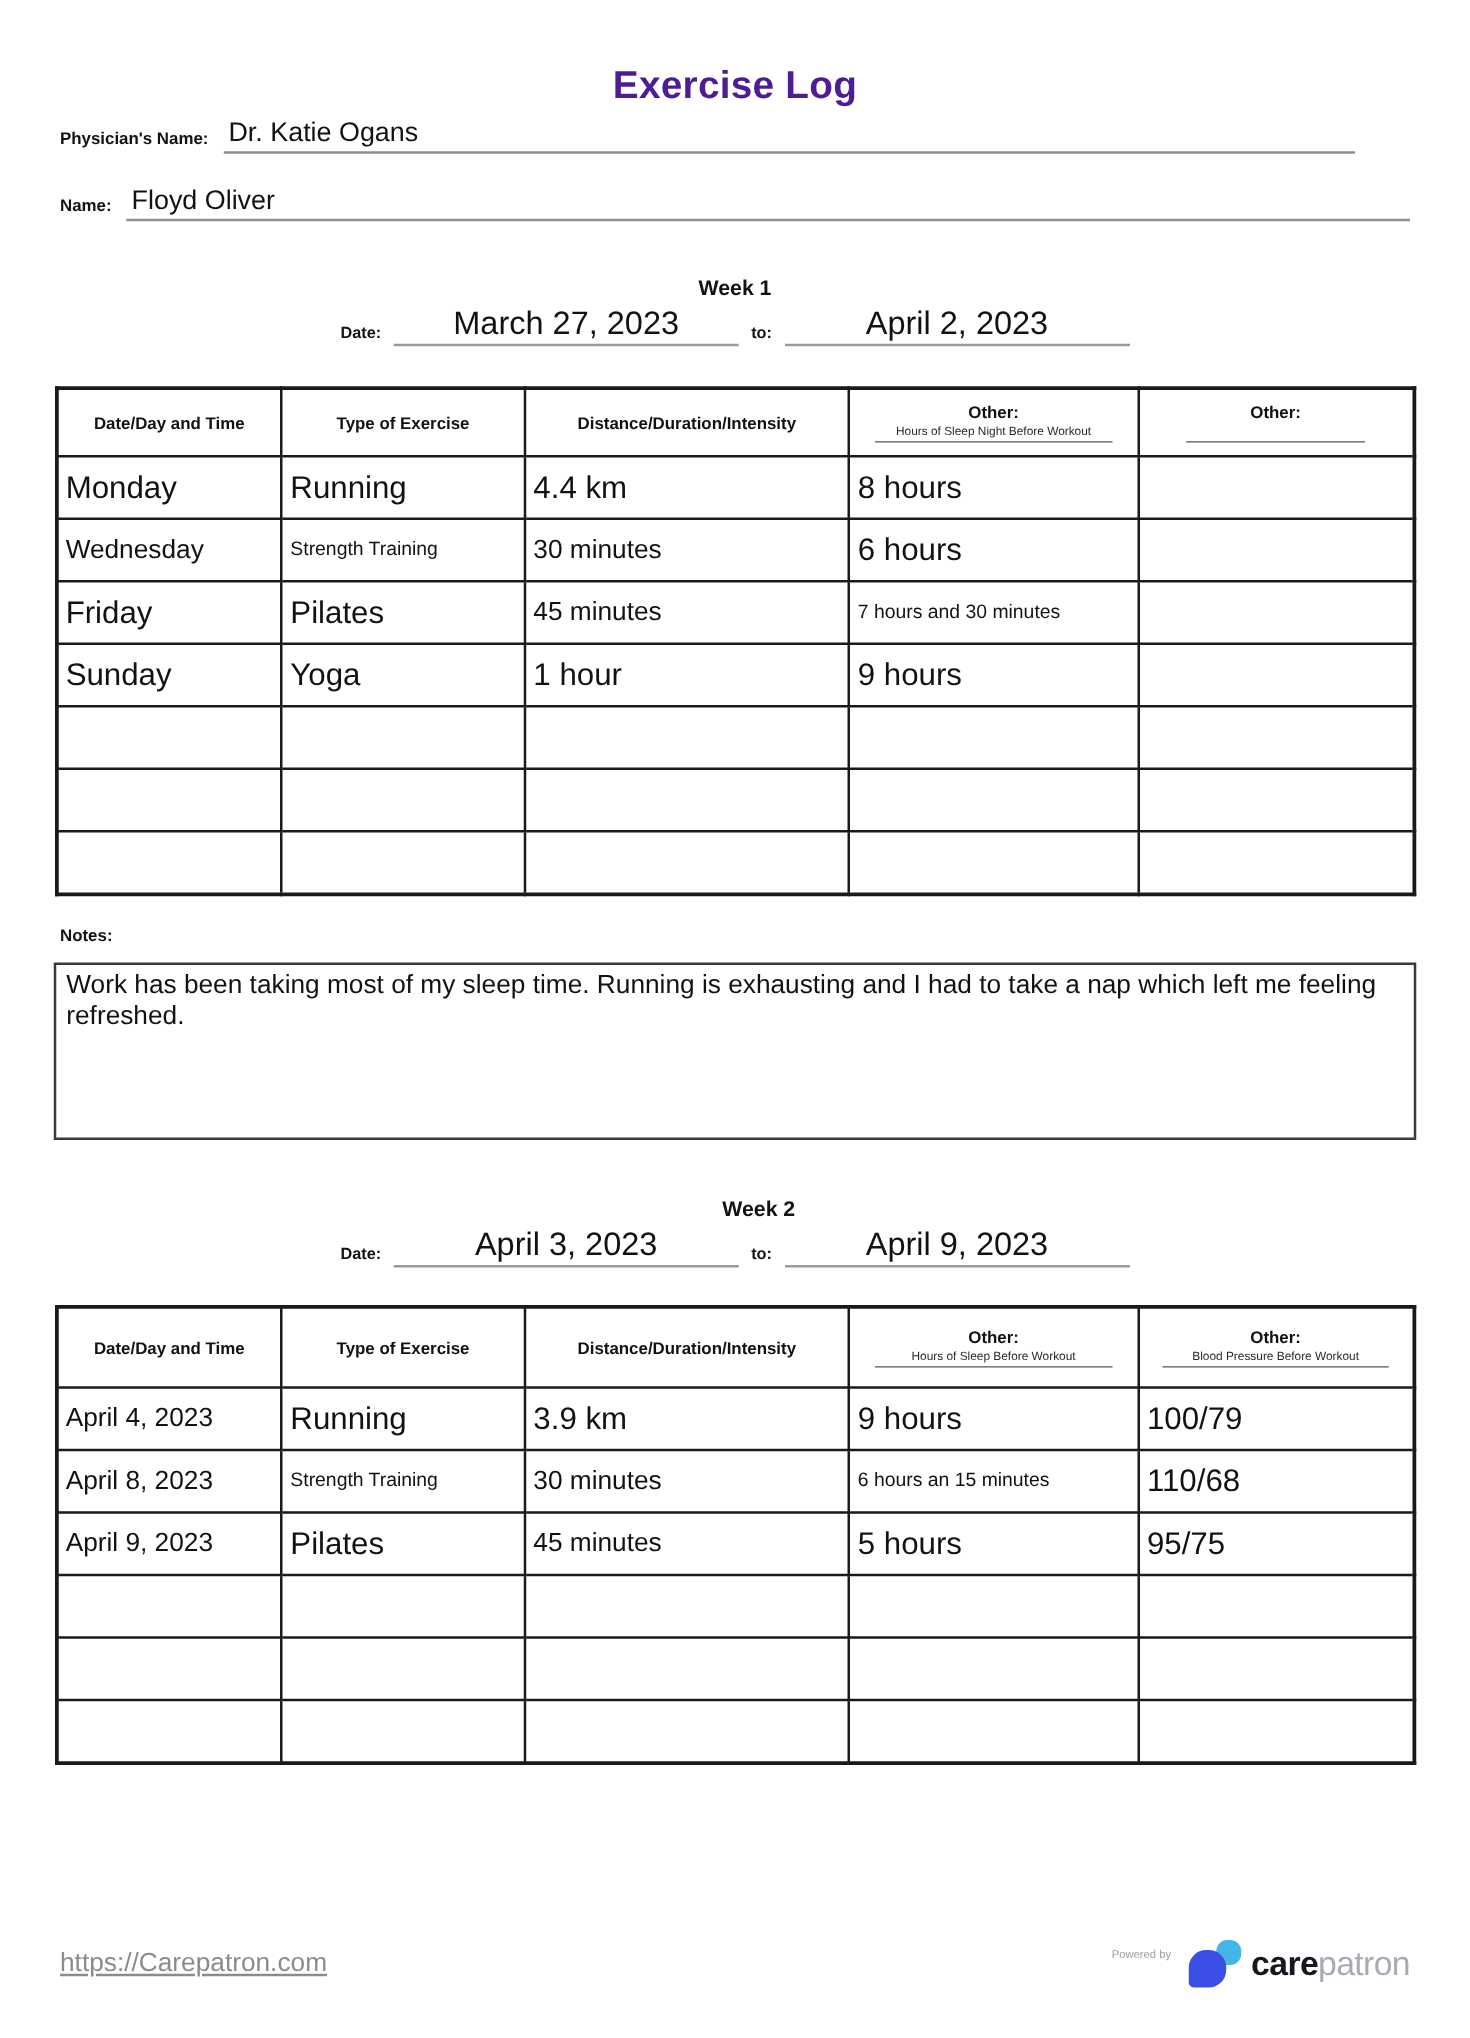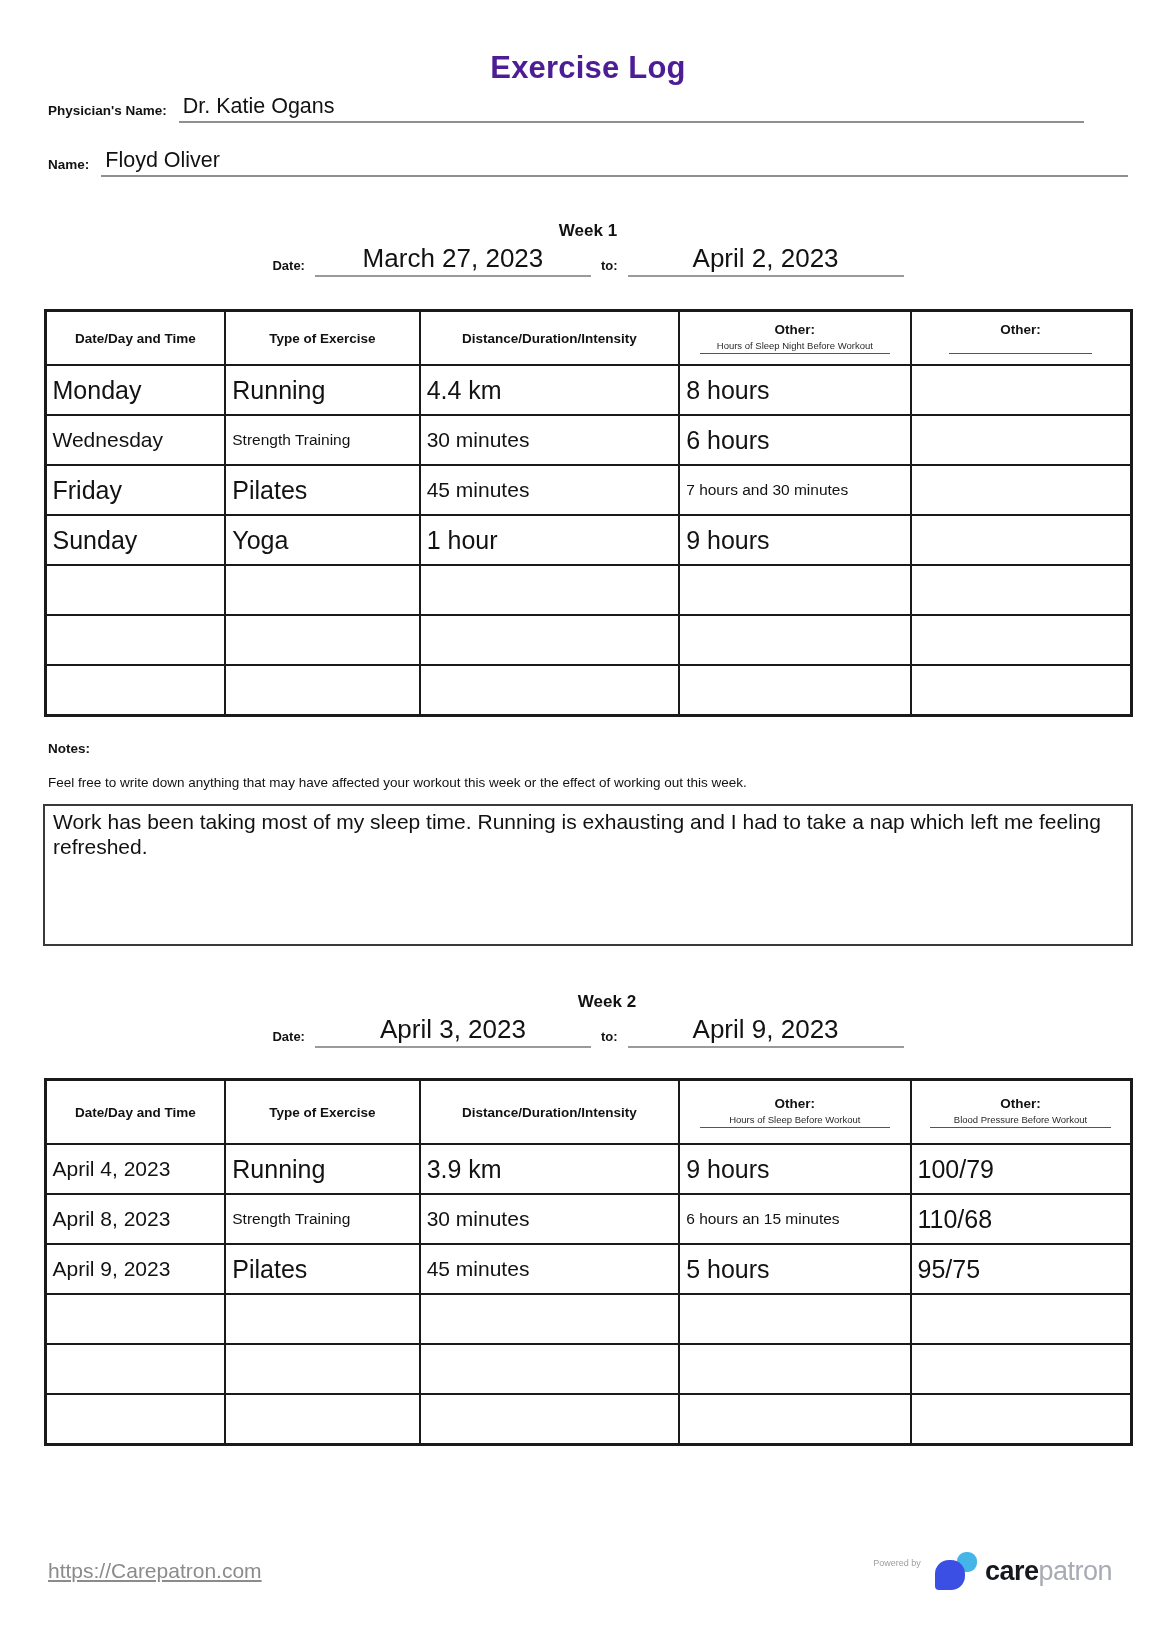--- a/index.html
+++ b/index.html
@@ -42,21 +42,21 @@
   .hdr-sub.blank{width:68%;}
   .log td{border:2px solid #1a1a1a;height:46px;vertical-align:middle;
     text-align:left;padding:1px 6px;overflow:hidden;white-space:nowrap;}
   .log td.sz-l{font-size:25px;} .log td.sz-m{font-size:21px;} .log td.sz-s{font-size:15.5px;}
   
   .notes-label{margin:24px 48px 0;font-size:13.5px;font-weight:700;}
   .notes-desc{margin:19px 48px 0;font-size:13.5px;}
   .notes-box{margin:14px 43px 0;height:142px;border:2px solid #3a3a3a;
     font-size:21px;line-height:1.2;padding:3px 8px;box-sizing:border-box;}
   
-  .footer{position:absolute;left:0;right:16px;bottom:40px;
+  .footer{position:absolute;left:0;right:0;bottom:40px;
     display:flex;justify-content:space-between;align-items:center;padding:0 48px;}
   .site-link{font-size:21px;color:#8b8b8b;text-decoration:underline;cursor:pointer;}
   .brand{display:flex;align-items:center;}
   .powered-by{font-size:9px;color:#9aa0a6;margin-right:14px;position:relative;top:-8px;}
   .logo-mark{position:relative;width:42px;height:38px;margin-right:8px;}
   .bubble-small{position:absolute;right:0;top:0;width:20px;height:20px;
     background:#45b5e8;border-radius:9px 9px 9px 3px;}
   .bubble-large{position:absolute;left:0;bottom:0;width:30px;height:30px;
     background:#3b4fe4;border-radius:14px 14px 14px 4px;}
   .wordmark{font-size:27px;letter-spacing:-0.5px;line-height:1;}
@@ -158,21 +158,20 @@
           <td class="sz-l"></td>
           <td class="sz-l"></td>
           <td class="sz-l"></td>
           <td class="sz-l"></td>
           <td class="sz-l"></td>
         </tr>
       </tbody>
   </table>
 
   <div class="notes-label">Notes:</div>
-  <div class="notes-desc">Feel free to write down anything that may have affected your workout this week or the effect of working out this week.</div>
   <div class="notes-box">
     <span>Work has been taking most of my sleep time. Running is exhausting and I had to take a nap which left me feeling refreshed.</span>
   </div>
 
   <h2 class="week-heading wk2-head">Week 2</h2>
   <div class="date-row">
     <span class="date-label">Date:</span>
     <span class="date-field">April 3, 2023</span>
     <span class="date-label">to:</span>
     <span class="date-field">April 9, 2023</span>

